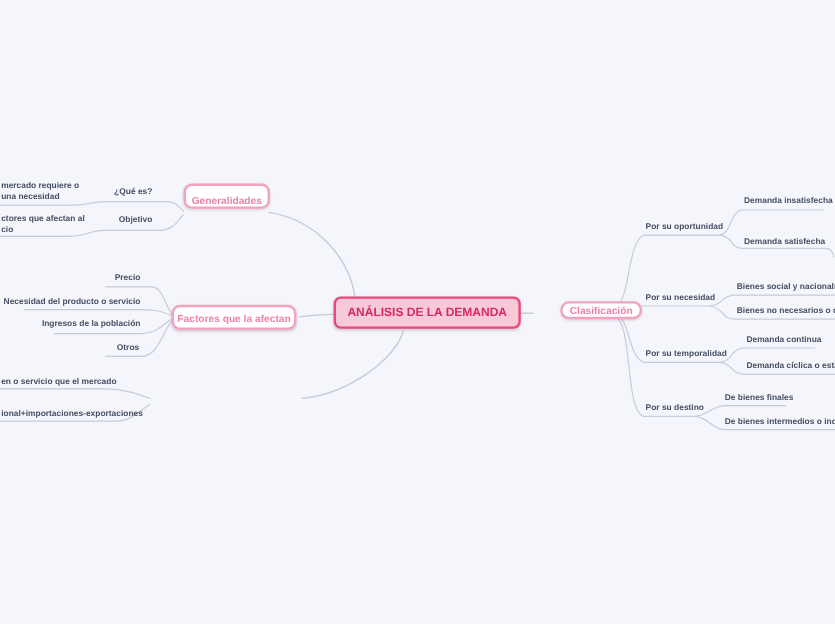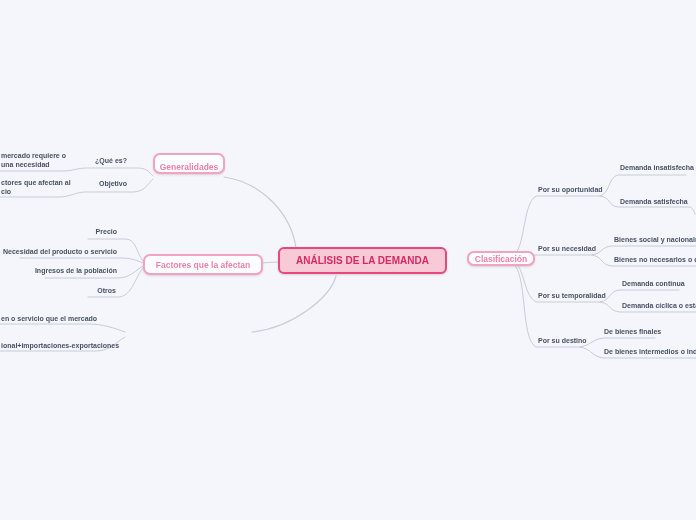--- a/index.html
+++ b/index.html
@@ -45,27 +45,27 @@
       <path d="M 592,255 C 604,257 600,265 612,266 L 696,266"></path>
       <path d="M 512,261 C 526,266 522,294 536,302 L 600,302"></path>
       <path d="M 600,302 C 612,300 608,291 620,290 L 679,290"></path>
       <path d="M 600,302 C 612,304 608,311 620,312 L 696,312"></path>
       <path d="M 512,263 C 528,270 520,339 536,347 L 580,347"></path>
       <path d="M 580,347 C 592,345 592,339 604,338 L 655,338"></path>
       <path d="M 580,347 C 592,349 592,357 604,358 L 696,358"></path>
     </g>
   </svg>
 
-  <div class="box root" style="left:278px;top:247px;width:169px;height:27px;">
+  <div class="box root" style="left:278px;top:247px;width:156px;height:27px;">
     <span>ANÁLISIS DE LA DEMANDA</span>
   </div>
   <div class="box" style="left:153px;top:153px;width:72px;height:21px;align-items:flex-end;">
     <span>Generalidades</span>
   </div>
-  <div class="box" style="left:143px;top:254px;width:120px;height:21px;">
+  <div class="box" style="left:143px;top:254px;width:104px;height:21px;">
     <span>Factores que la afectan</span>
   </div>
   <div class="box" style="left:445px;top:251px;width:68px;height:15px;margin-left:22px;">
     <span>Clasificación</span>
   </div>
 
   <div class="lbl" style="right:569px;top:157px;">¿Qué es?</div>
   <div class="lbl" style="right:569px;top:180px;">Objetivo</div>
   <div class="lbl" style="left:1px;top:152px;">
     <div>mercado requiere o</div>

